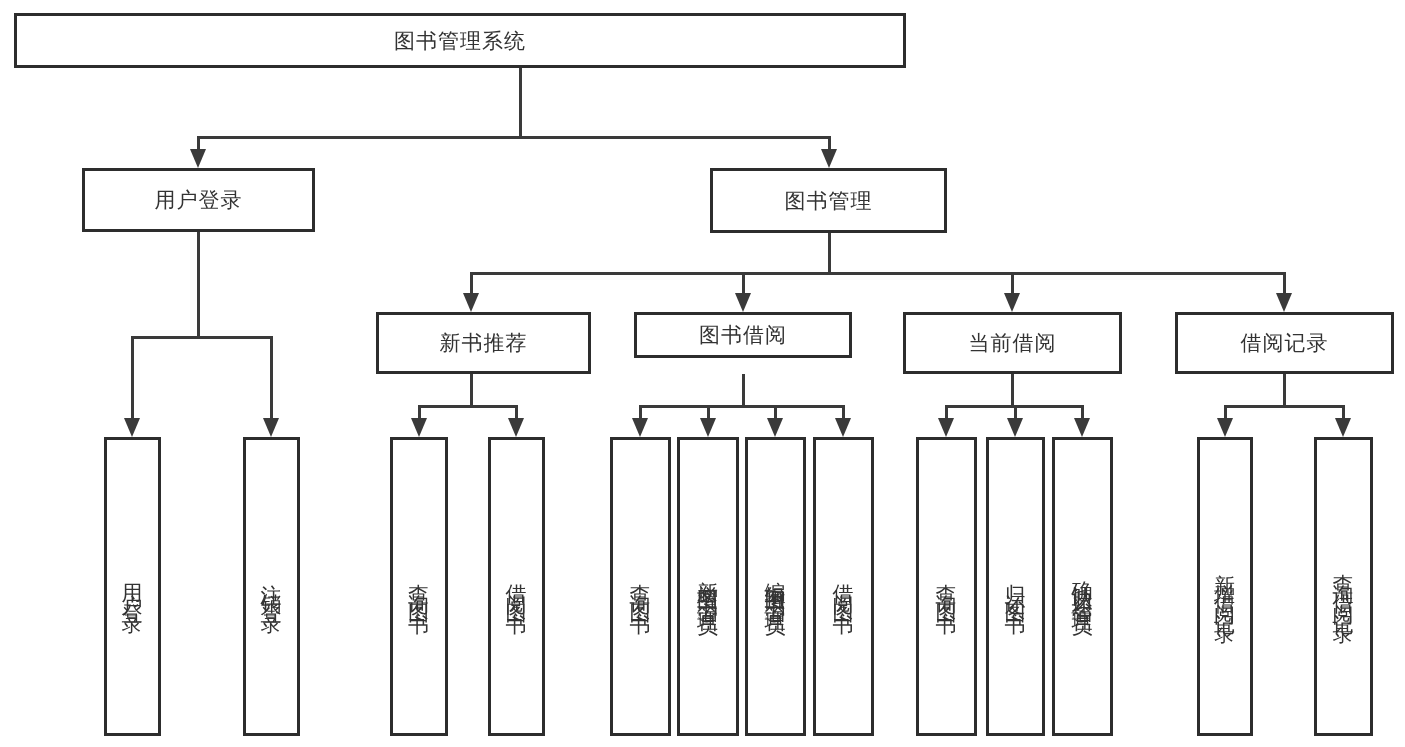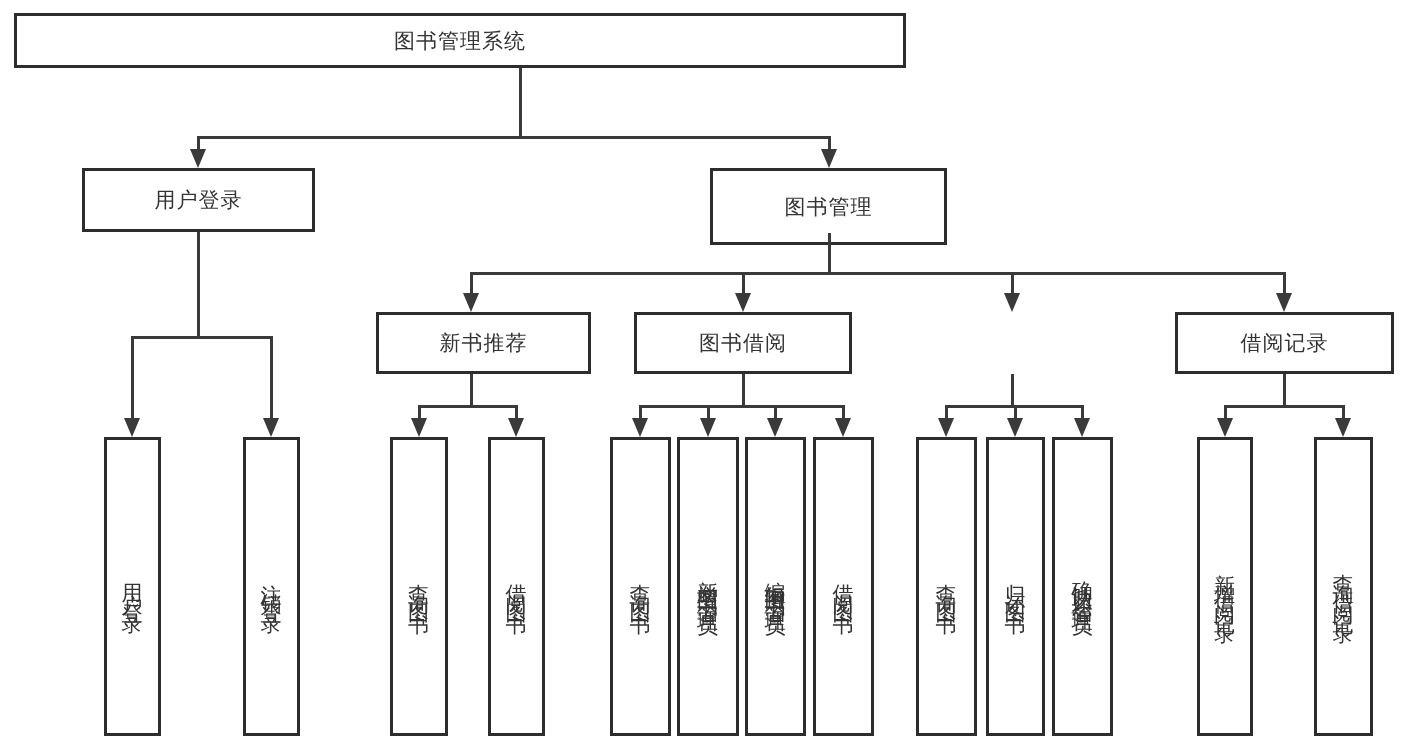--- a/index.html
+++ b/index.html
@@ -46,21 +46,21 @@
     <div class="hline" style="left:197px;top:136px;width:634px"></div>
     <div class="vline" style="left:197px;top:136px;height:15px"></div>
     <div class="arrow" style="left:190px;top:149px"></div>
     <div class="vline" style="left:828px;top:136px;height:15px"></div>
     <div class="arrow" style="left:821px;top:149px"></div>
   </div>
 
   <div class="box hlabel" style="left:82px;top:168px;width:233px;height:64px">
     <span>用户登录</span>
   </div>
-  <div class="box hlabel" style="left:710px;top:168px;width:237px;height:77px">
+  <div class="box hlabel" style="left:710px;top:168px;width:237px;height:65px">
     <span>图书管理</span>
   </div>
 
   <div>
     <div class="vline" style="left:197px;top:232px;height:106px"></div>
     <div class="hline" style="left:131px;top:336px;width:141px"></div>
     <div class="vline" style="left:131px;top:336px;height:84px"></div>
     <div class="arrow" style="left:124px;top:418px"></div>
     <div class="vline" style="left:270px;top:336px;height:84px"></div>
     <div class="arrow" style="left:263px;top:418px"></div>
@@ -75,22 +75,25 @@
     <div class="arrow" style="left:735px;top:293px"></div>
     <div class="vline" style="left:1011px;top:272px;height:23px"></div>
     <div class="arrow" style="left:1004px;top:293px"></div>
     <div class="vline" style="left:1283px;top:272px;height:23px"></div>
     <div class="arrow" style="left:1276px;top:293px"></div>
   </div>
 
   <div class="box hlabel" style="left:376px;top:312px;width:215px;height:62px">
     <span>新书推荐</span>
   </div>
-  <div class="box hlabel" style="left:634px;top:312px;width:218px;height:62px">
+  <div class="box hlabel" style="left:634px;top:312px;width:218px;height:46px">
     <span>图书借阅</span>
+  </div>
+  <div class="box hlabel" style="left:903px;top:312px;width:219px;height:62px">
+    <span>当前借阅</span>
   </div>
   <div class="box hlabel" style="left:1175px;top:312px;width:219px;height:62px">
     <span>借阅记录</span>
   </div>
 
   <div>
     <div class="vline" style="left:470px;top:374px;height:33px"></div>
     <div class="hline" style="left:418px;top:405px;width:99px"></div>
     <div class="vline" style="left:418px;top:405px;height:15px"></div>
     <div class="arrow" style="left:411px;top:418px"></div>

